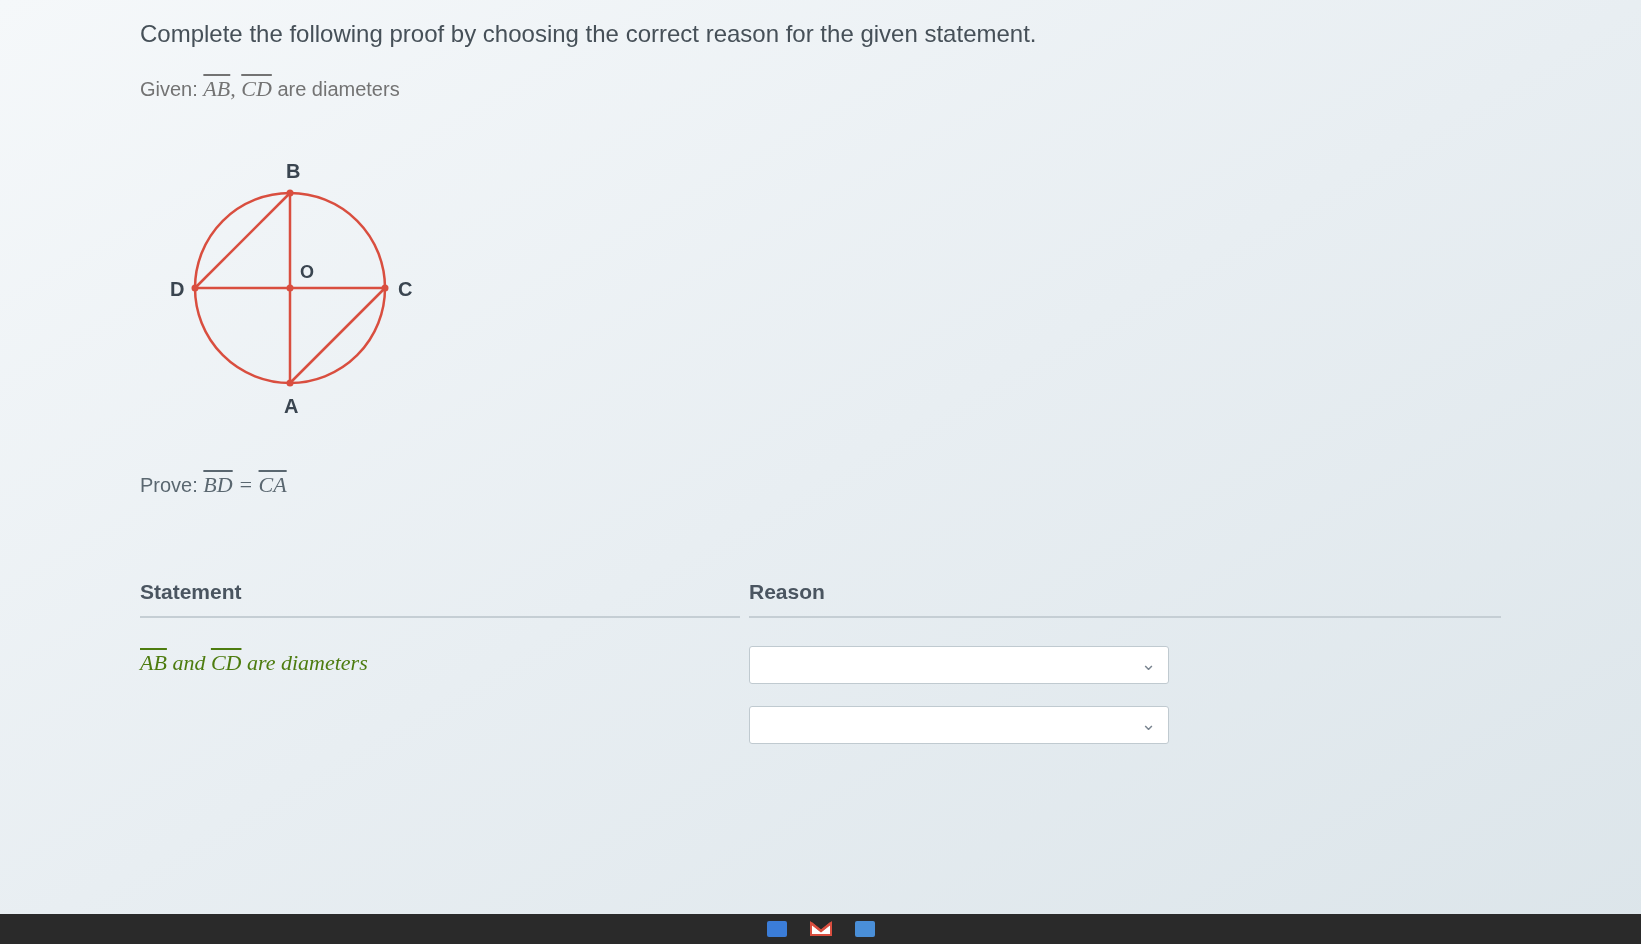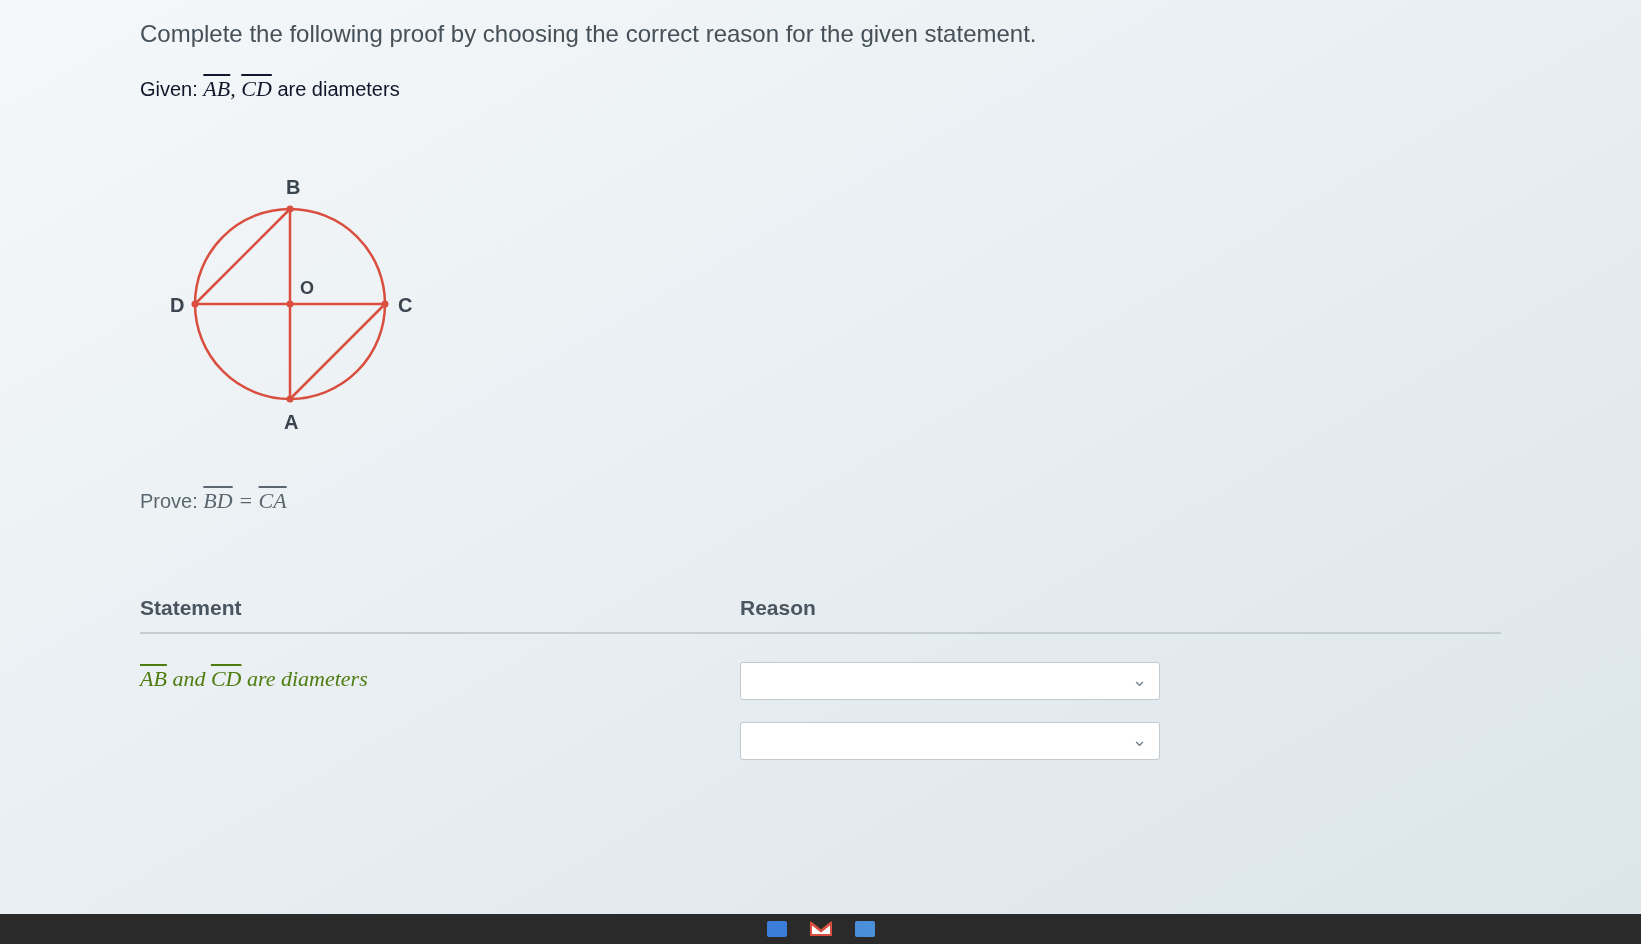--- a/index.html
+++ b/index.html
@@ -17,22 +17,22 @@
       position: relative;
     }
     .instruction {
       font-size: 24px;
       font-weight: 500;
       color: #465058;
       margin-bottom: 28px;
     }
     .given {
       font-size: 20px;
-      color: #0f172a;
-      margin-bottom: 52px;
+      color: #737373;
+      margin-bottom: 36px;
     }
     .overline {
       text-decoration: overline;
       font-style: italic;
       font-family: 'Times New Roman', serif;
       font-size: 22px;
     }
     .math {
       font-style: italic;
       font-family: 'Times New Roman', serif;
@@ -42,20 +42,21 @@
       margin: 10px 0 30px 20px;
     }
     .prove {
       font-size: 20px;
       color: #5a6770;
       margin-bottom: 70px;
     }
     .proof-table {
       display: flex;
       width: 100%;
+      gap: 9px;
     }
     .statement-col {
       flex: 0 0 600px;
     }
     .reason-col {
       flex: 1;
     }
     .col-header {
       font-size: 21px;
       font-weight: 600;

